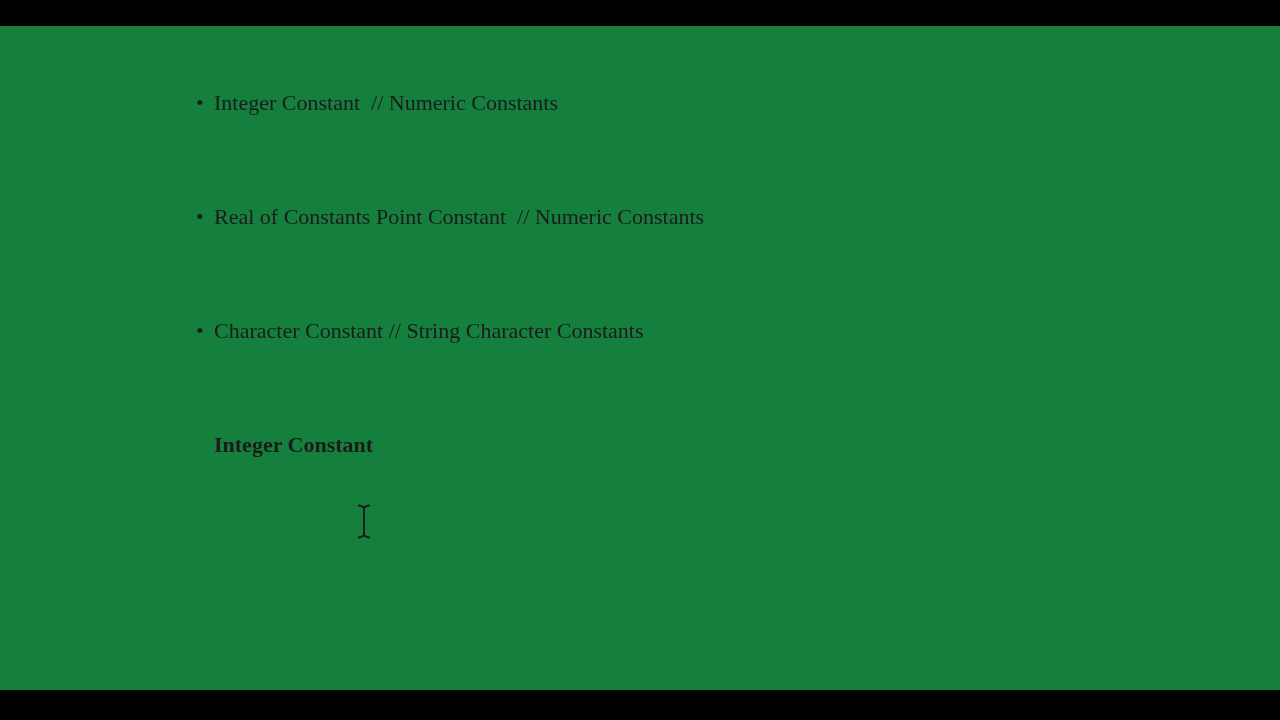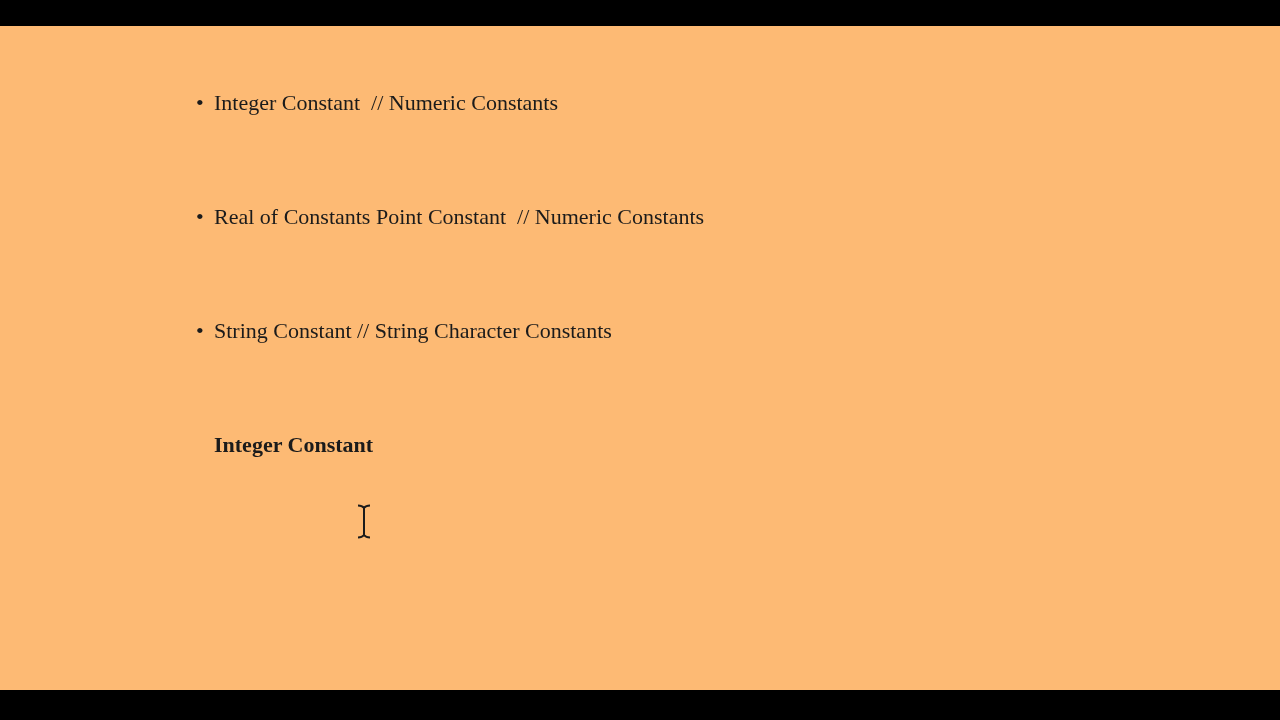--- a/index.html
+++ b/index.html
@@ -4,21 +4,21 @@
 <style>
   html, body {
     margin: 0;
     padding: 0;
     background: #000;
   }
   .stage {
     position: relative;
     width: 1280px;
     height: 720px;
-    background: #fdba74;
+    background: #15803d;
     overflow: hidden;
     font-family: "Liberation Serif", serif;
   }
   .doc {
     position: absolute;
     left: 214px;
     top: 8px;
     width: 1040px;
     font-size: 22px;
     line-height: 38px;
@@ -54,21 +54,21 @@
   }
 </style>
 </head>
 <body>
 
 <div class="stage">
 
   <div class="doc">
     <div class="line bullet">Integer Constant  // Numeric Constants</div>
     <div class="line bullet">Real of Constants Point Constant  // Numeric Constants</div>
-    <div class="line bullet">String Constant // String Character Constants</div>
+    <div class="line bullet">Character Constant // String Character Constants</div>
     <div class="line heading">Integer Constant</div>
     
     
     
     
     
     
     
     
     

